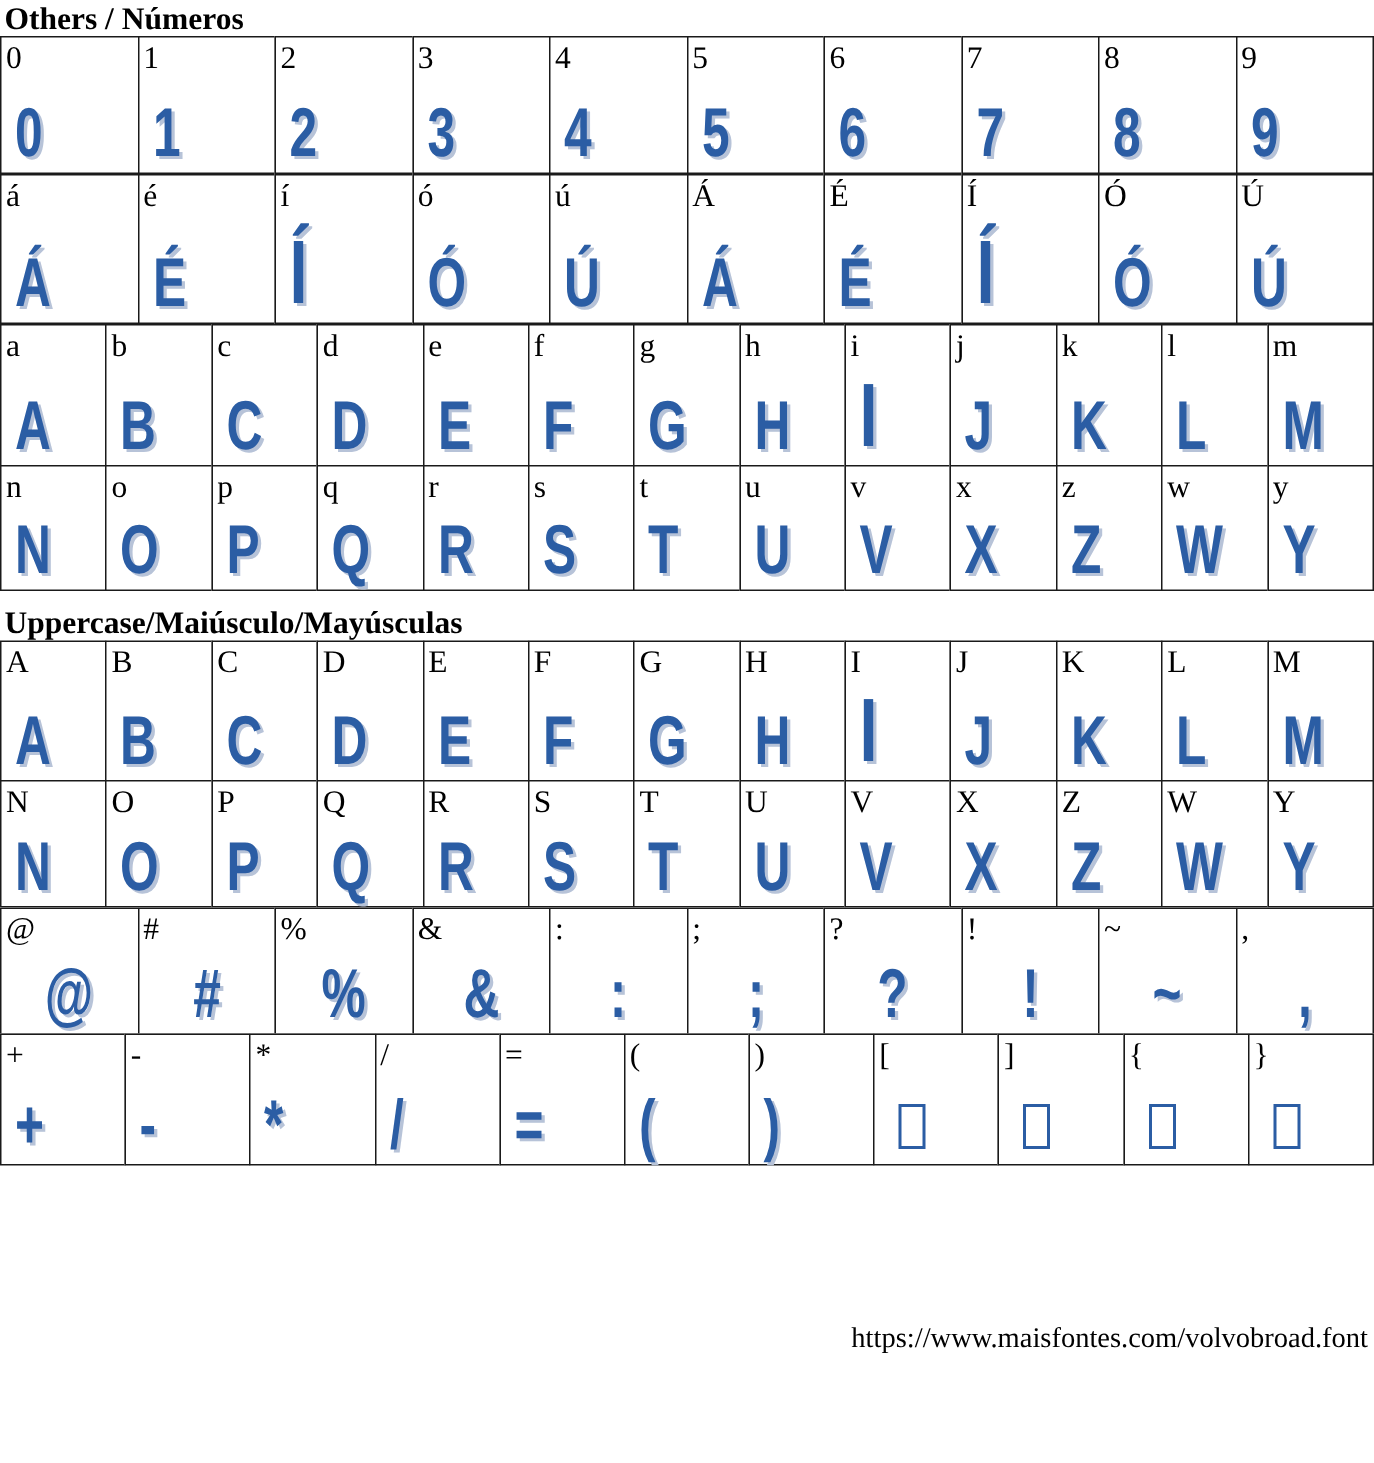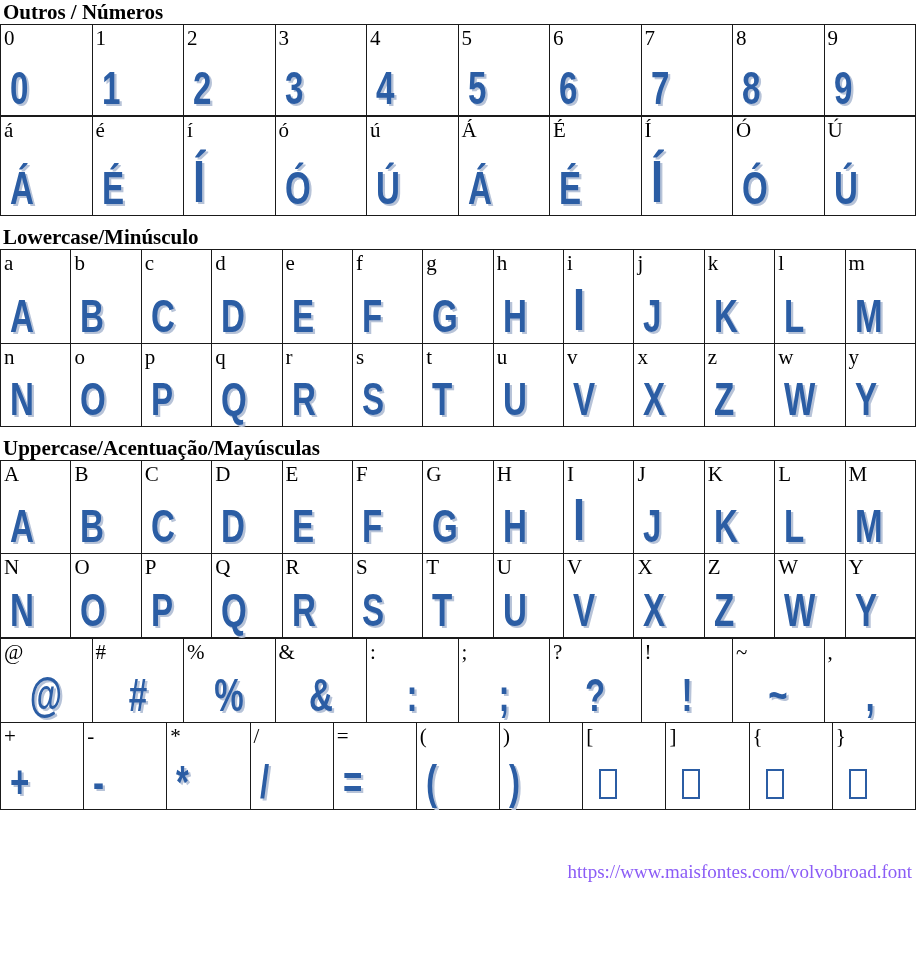--- a/index.html
+++ b/index.html
@@ -56,32 +56,32 @@
     transform-origin:center bottom;
   }
   .missing-box{
     position:absolute;bottom:10px;left:16px;
     width:14px;height:26px;
     border:2px solid var(--blue);
     background:#fff;
   }
   .footer-url{
     position:absolute;
-    right:4px;top:861px;
+    right:4px;top:882px;
     font:19px/1.2 "Liberation Serif",serif;
-    color:#8b5cf6;
+    color:#000000;
     text-decoration:none;
   }
 </style>
 </head>
 <body style="--blue: #2b5da4; --shadow: #b7c3d8; --border: #1a1a1a;">
 
 <div id="specimen">
     <div class="section">
-      <h2 class="section-title">Outros / Números</h2>
+      <h2 class="section-title">Others / Números</h2>
       <div class="grid">
         <div class="grid-row" style="height: 92px;">
           <div class="cell" style="width: 92.5px;">
             <span class="label">0</span>
             <span class="glyph">0</span>
           </div>
           <div class="cell" style="width: 92.5px;">
             <span class="label">1</span>
             <span class="glyph">1</span>
           </div>
@@ -160,21 +160,20 @@
             <span class="glyph">Ó</span>
           </div>
           <div class="cell" style="width: 92.5px;">
             <span class="label">Ú</span>
             <span class="glyph">Ú</span>
           </div>
         </div>
       </div>
     </div>
     <div class="section">
-      <h2 class="section-title">Lowercase/Minúsculo</h2>
       <div class="grid">
         <div class="grid-row" style="height: 95px;">
           <div class="cell" style="width: 71.3846px;">
             <span class="label">a</span>
             <span class="glyph">A</span>
           </div>
           <div class="cell" style="width: 71.3846px;">
             <span class="label">b</span>
             <span class="glyph">B</span>
           </div>
@@ -273,21 +272,21 @@
             <span class="glyph">W</span>
           </div>
           <div class="cell" style="width: 71.3846px;">
             <span class="label">y</span>
             <span class="glyph">Y</span>
           </div>
         </div>
       </div>
     </div>
     <div class="section">
-      <h2 class="section-title">Uppercase/Acentuação/Mayúsculas</h2>
+      <h2 class="section-title">Uppercase/Maiúsculo/Mayúsculas</h2>
       <div class="grid">
         <div class="grid-row" style="height: 94px;">
           <div class="cell" style="width: 71.3846px;">
             <span class="label">A</span>
             <span class="glyph">A</span>
           </div>
           <div class="cell" style="width: 71.3846px;">
             <span class="label">B</span>
             <span class="glyph">B</span>
           </div>

